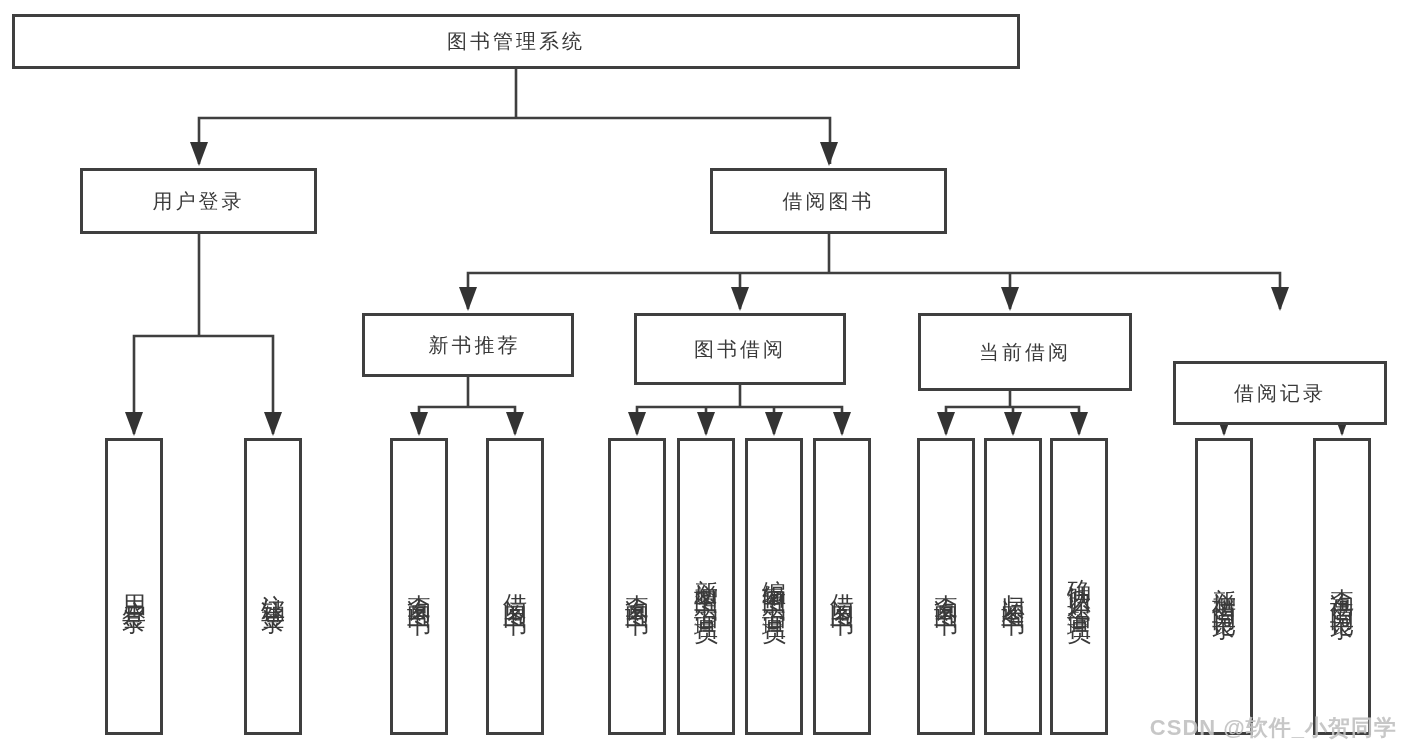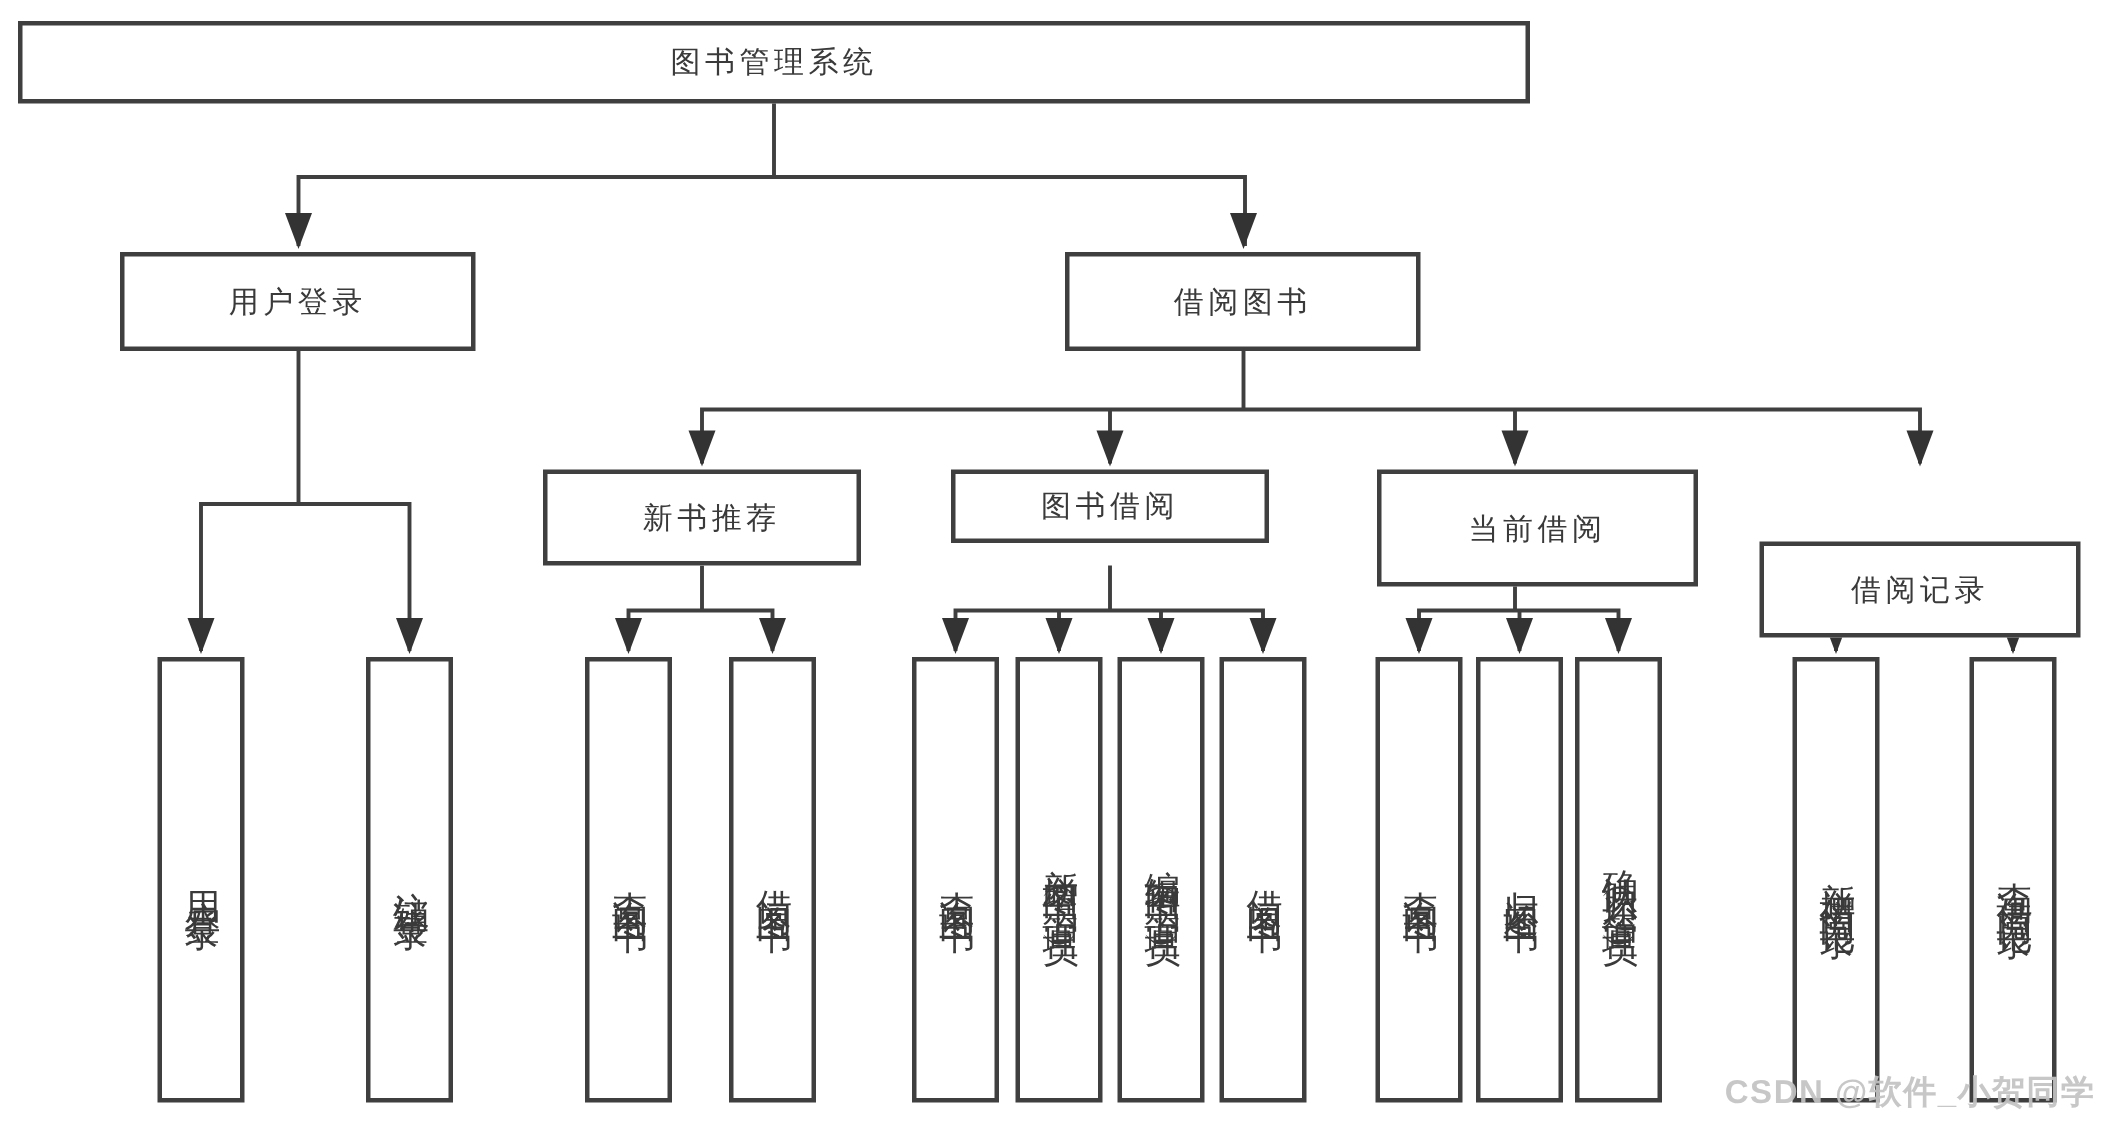--- a/index.html
+++ b/index.html
@@ -90,21 +90,21 @@
       <polygon points="1333,412 1351,412 1342,436"></polygon>
     </g>
   </svg>
 
   <div class="node h-node" style="left:12px;top:14px;width:1008px;height:55px;">图书管理系统</div>
 
   <div class="node h-node" style="left:80px;top:168px;width:237px;height:66px;">用户登录</div>
   <div class="node h-node" style="left:710px;top:168px;width:237px;height:66px;">借阅图书</div>
 
   <div class="node h-node" style="left:362px;top:313px;width:212px;height:64px;padding-left:13px;">新书推荐</div>
-  <div class="node h-node" style="left:634px;top:313px;width:212px;height:49px;">图书借阅</div>
+  <div class="node h-node" style="left:634px;top:313px;width:212px;height:72px;">图书借阅</div>
   <div class="node h-node" style="left:918px;top:313px;width:214px;height:78px;">当前借阅</div>
   <div class="node h-node" style="left:1173px;top:313px;width:214px;height:64px;margin-top:48px;">借阅记录</div>
 
   <div class="node v-node" style="left:105px;top:438px;width:58px;height:297px;">用户登录</div>
   <div class="node v-node" style="left:244px;top:438px;width:58px;height:297px;">注销登录</div>
 
   <div class="node v-node" style="left:390px;top:438px;width:58px;height:297px;">查询图书</div>
   <div class="node v-node" style="left:486px;top:438px;width:58px;height:297px;">借阅图书</div>
 
   <div class="node v-node" style="left:608px;top:438px;width:58px;height:297px;">查询图书</div>

